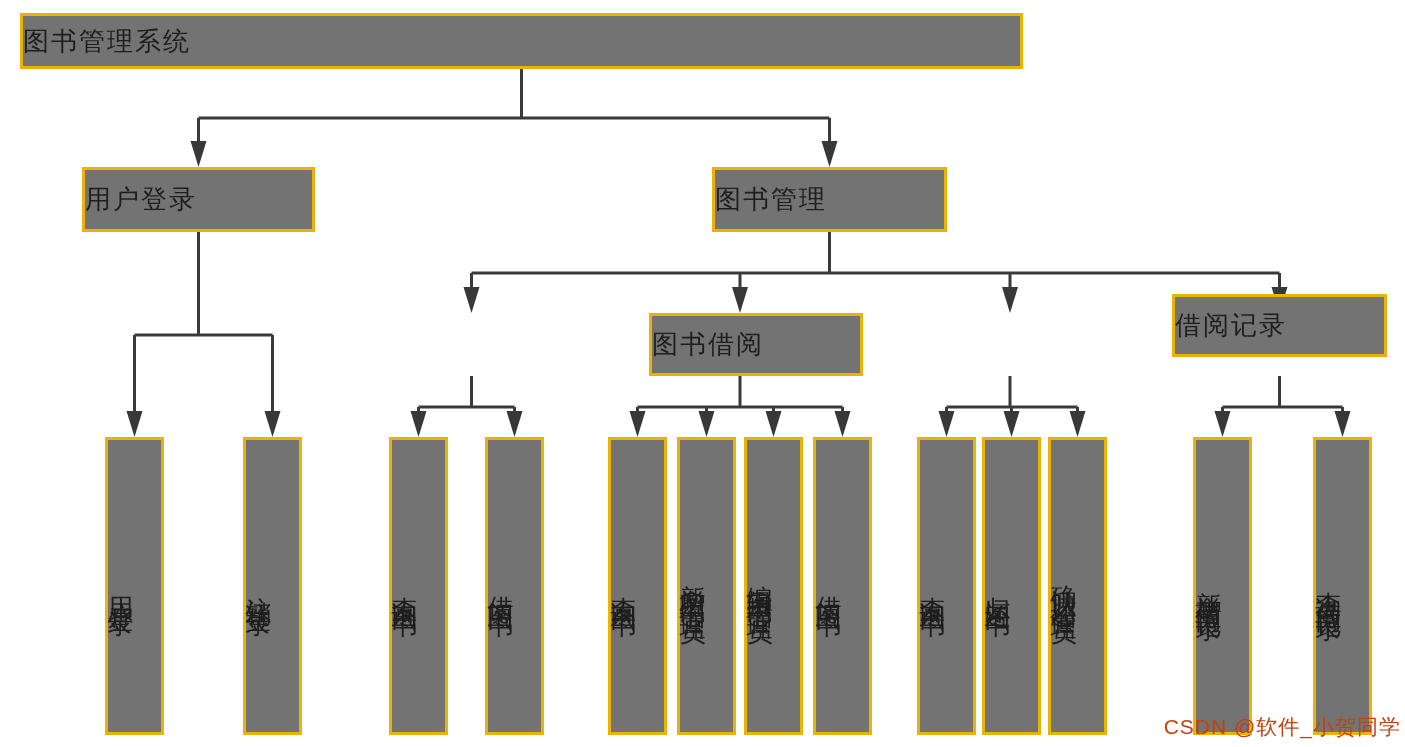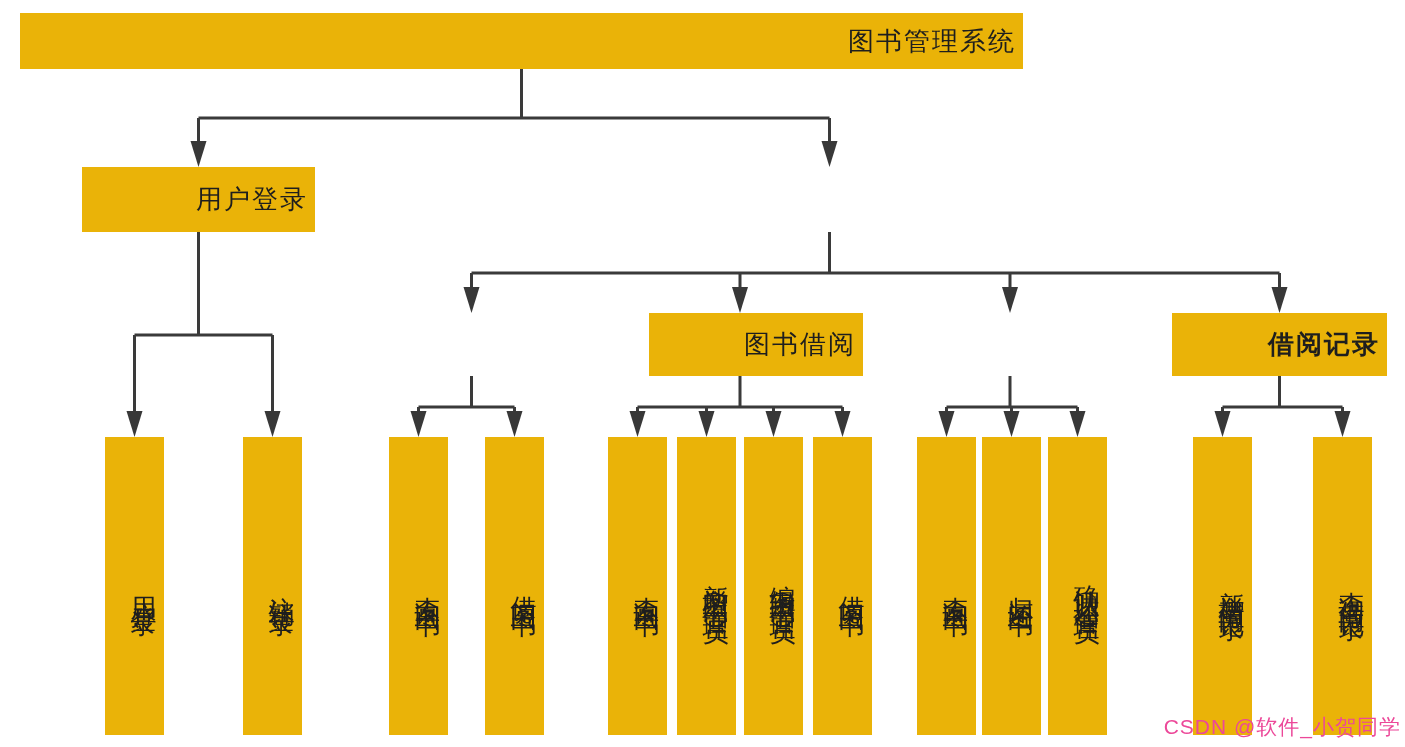--- a/index.html
+++ b/index.html
@@ -21,26 +21,26 @@
     stroke: #3a3a3a;
     stroke-width: 3;
     fill: none;
   }
   #connectors polygon {
     fill: #383838;
     stroke: none;
   }
   .box {
     position: absolute;
-    background: #eab308;
-    border: 7px solid #eab308;
+    background: #737373;
+    border: 3px solid #eab308;
     box-sizing: border-box;
     display: flex;
     align-items: center;
-    justify-content: flex-end;
+    justify-content: flex-start;
     color: #1e1e1e;
     z-index: 1;
   }
   .h-box span {
     font-size: 26px;
     letter-spacing: 2px;
     white-space: nowrap;
   }
   .v-box span {
     writing-mode: vertical-rl;
@@ -48,21 +48,21 @@
     font-size: 26px;
     line-height: 1;
     letter-spacing: 5px;
   }
   .watermark {
     position: absolute;
     right: 4px;
     bottom: 6px;
     font-size: 21px;
     letter-spacing: 1px;
-    color: #ec4899;
+    color: #c2410c;
     z-index: 2;
     white-space: nowrap;
   }
 </style>
 </head>
 <body>
 
 <div id="stage">
 
   <svg id="connectors" viewBox="0 0 1405 747" xmlns="http://www.w3.org/2000/svg">
@@ -108,25 +108,28 @@
     </g>
   </svg>
 
   <div class="box h-box" style="left:20px; top:13px; width:1003px; height:56px;">
     <span>图书管理系统</span>
   </div>
 
   <div class="box h-box" style="left:82px; top:167px; width:233px; height:65px;">
     <span>用户登录</span>
   </div>
+  <div class="box h-box" style="left:712px; top:167px; width:235px; height:65px;">
+    <span>图书管理</span>
+  </div>
 
   <div class="box h-box" style="left:633px; top:313px; width:214px; height:63px;margin-left:16px;">
     <span>图书借阅</span>
   </div>
-  <div class="box h-box" style="left:1172px; top:313px; width:215px; height:63px;font-weight:bold;">
+  <div class="box h-box" style="left:1172px; top:294px; width:215px; height:63px;">
     <span>借阅记录</span>
   </div>
 
   <div class="box v-box" style="left:105px; top:437px; width:59px; height:298px;">
     <span>用户登录</span>
   </div>
   <div class="box v-box" style="left:243px; top:437px; width:59px; height:298px;">
     <span>注销登录</span>
   </div>
 

